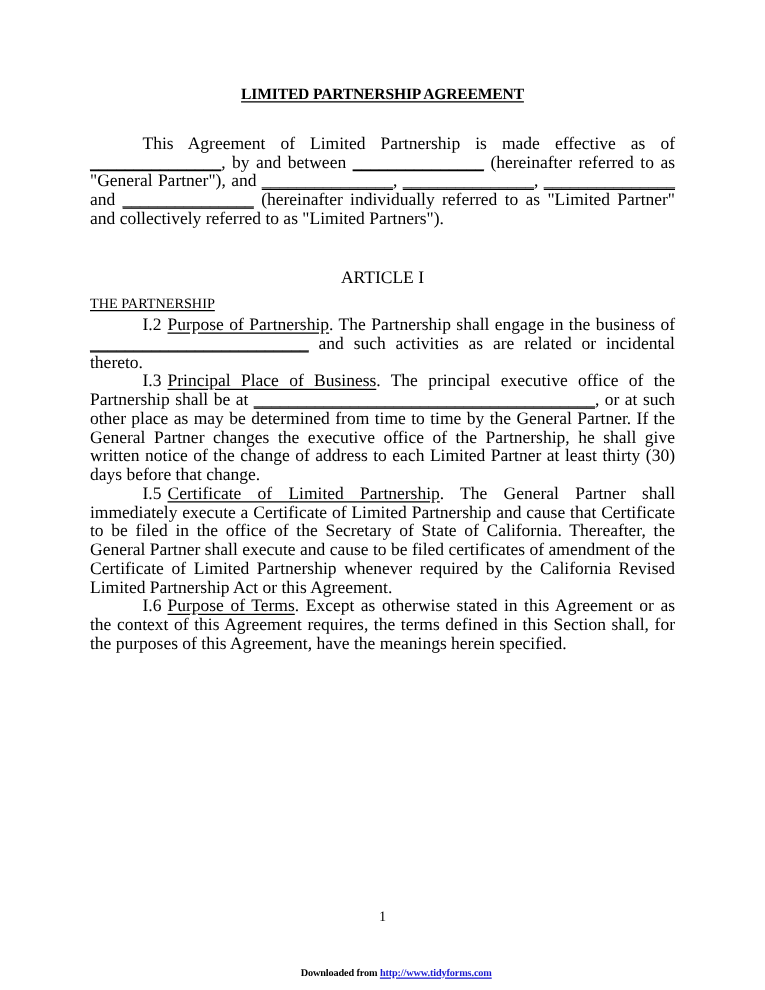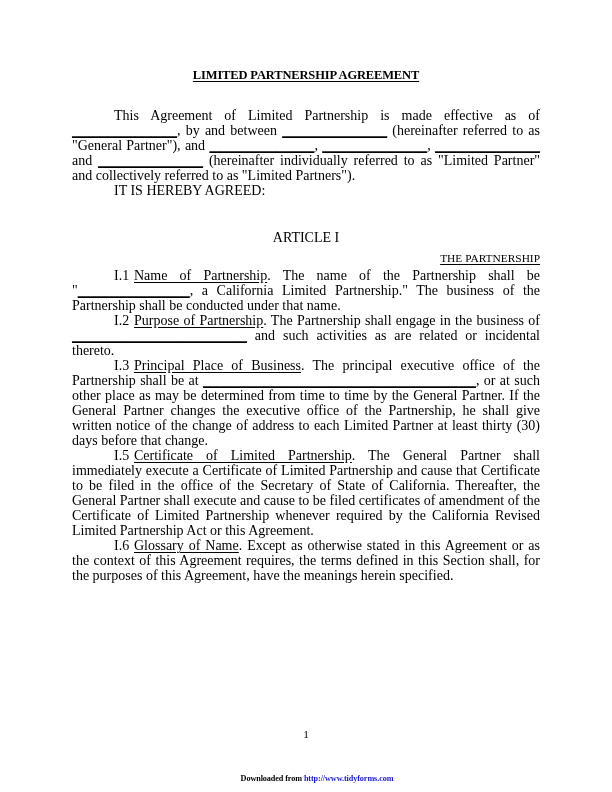--- a/index.html
+++ b/index.html
@@ -50,21 +50,21 @@
   .article-head {
     margin: 0;
     font-size: 14px;
     line-height: 20.2px;
     text-align: center;
   }
   .article-sub {
     margin: 0;
     font-size: 11.4px;
     line-height: 20.2px;
-    text-align: right;
+    text-align: left;
     text-decoration: underline;
     text-underline-offset: 1.5px;
   }
   .sec-num {
     display: inline-block;
     width: 62px;
     text-indent: 42px;
   }
   .sec-title {
     text-decoration: underline;
@@ -90,52 +90,51 @@
     left: 0;
     width: 612px;
     text-align: center;
     font-size: 8.2px;
     font-weight: bold;
     letter-spacing: -0.1px;
   }
   .footer-watermark .wm-label { color: #000000; margin-left: 22px; }
   .footer-watermark .wm-url {
     color: #1a1ad0;
+    text-decoration: underline;
     text-underline-offset: 1px;
     margin-top: 6px;
   }
 </style>
 </head>
 <body>
 
 <div class="page">
 
   <div class="doc-title">LIMITED PARTNERSHIP AGREEMENT</div>
 
   <div class="body-block">
 
     <p class="para indent"><span>This Agreement of Limited Partnership is made effective as of </span><span class="blank">_______________</span><span>, by and between </span><span class="blank">_______________</span><span> (hereinafter referred to as "General Partner"), and </span><span class="blank">_______________</span><span>, </span><span class="blank">_______________</span><span>, </span><span class="blank">_______________</span><span> and </span><span class="blank">_______________</span><span> (hereinafter individually referred to as "Limited Partner" and collectively referred to as "Limited Partners").</span></p>
 
-    <p class="para indent">IT IS HEREBY AGREED:</p>
 
     <div class="spacer-md"></div>
 
     <p class="article-head">ARTICLE I</p>
     <p class="article-sub">THE PARTNERSHIP</p>
 
-    <p class="para"><span class="sec-num">I.1</span><span class="sec-title">Name of Partnership</span><span>.  The name of the Partnership shall be "</span><span class="blank">________________</span><span>, a California Limited Partnership."  The business of the Partnership shall be conducted under that name.</span></p>
 
     <p class="para"><span class="sec-num">I.2</span><span class="sec-title">Purpose of Partnership</span><span>.  The Partnership shall engage in the business of </span><span class="blank">_________________________</span><span> and such activities as are related or incidental thereto.</span></p>
 
     <p class="para"><span class="sec-num">I.3</span><span class="sec-title">Principal Place of Business</span><span>.  The principal executive office of the Partnership shall be at </span><span class="blank">_______________________________________</span><span>, or at such other place as may be determined from time to time by the General Partner.  If the General Partner changes the executive office of the Partnership, he shall give written notice of the change of address to each Limited Partner at least thirty (30) days before that change.</span></p>
 
 
     <p class="para"><span class="sec-num">I.5</span><span class="sec-title">Certificate of Limited Partnership</span><span>.  The General Partner shall immediately execute a Certificate of Limited Partnership and cause that Certificate to be filed in the office of the Secretary of State of California.  Thereafter, the General Partner shall execute and cause to be filed certificates of amendment of the Certificate of Limited Partnership whenever required by the California Revised Limited Partnership Act or this Agreement.</span></p>
 
-    <p class="para"><span class="sec-num">I.6</span><span class="sec-title">Glossary of Name</span><span>.  Except as otherwise stated in this Agreement or as the context of this Agreement requires, the terms defined in this Section shall, for the purposes of this Agreement, have the meanings herein specified.</span></p>
+    <p class="para"><span class="sec-num">I.6</span><span class="sec-title">Purpose of Terms</span><span>.  Except as otherwise stated in this Agreement or as the context of this Agreement requires, the terms defined in this Section shall, for the purposes of this Agreement, have the meanings herein specified.</span></p>
 
   </div>
 
   <div class="page-number">1</div>
 
   <div class="footer-watermark"><span class="wm-label">Downloaded from </span><span class="wm-url">http://www.tidyforms.com</span></div>
 
 </div>
 
 </body></html>

